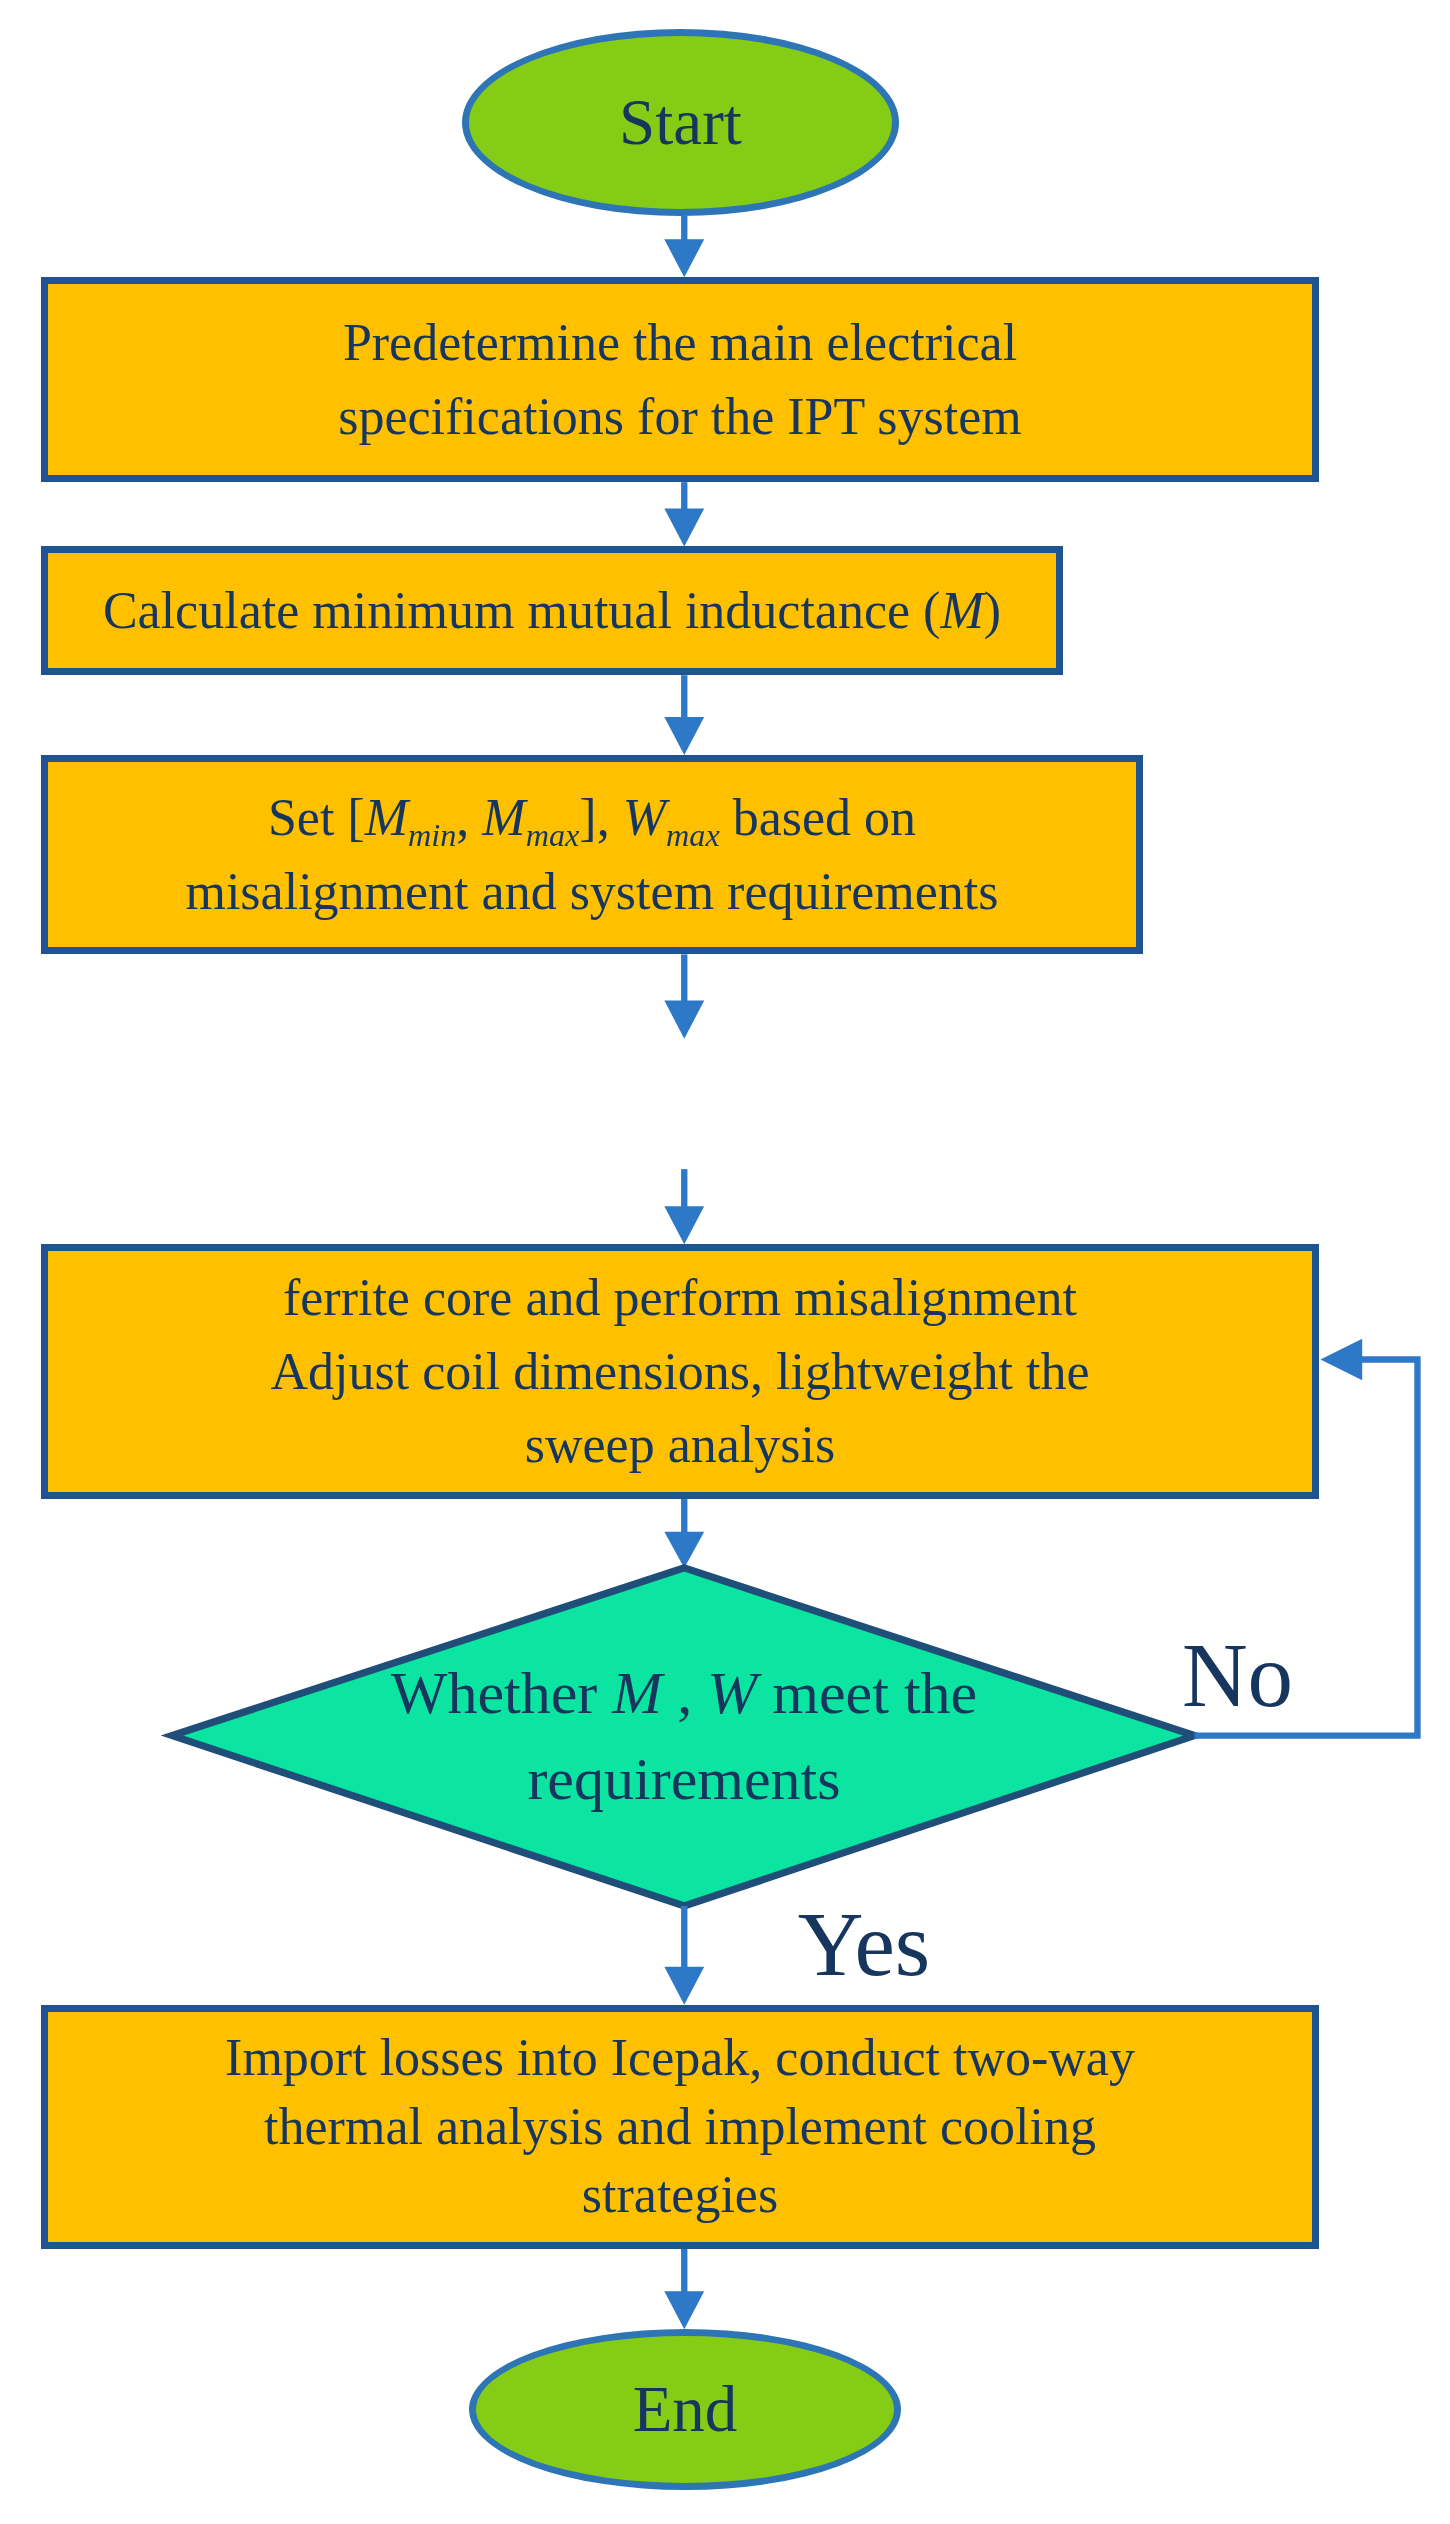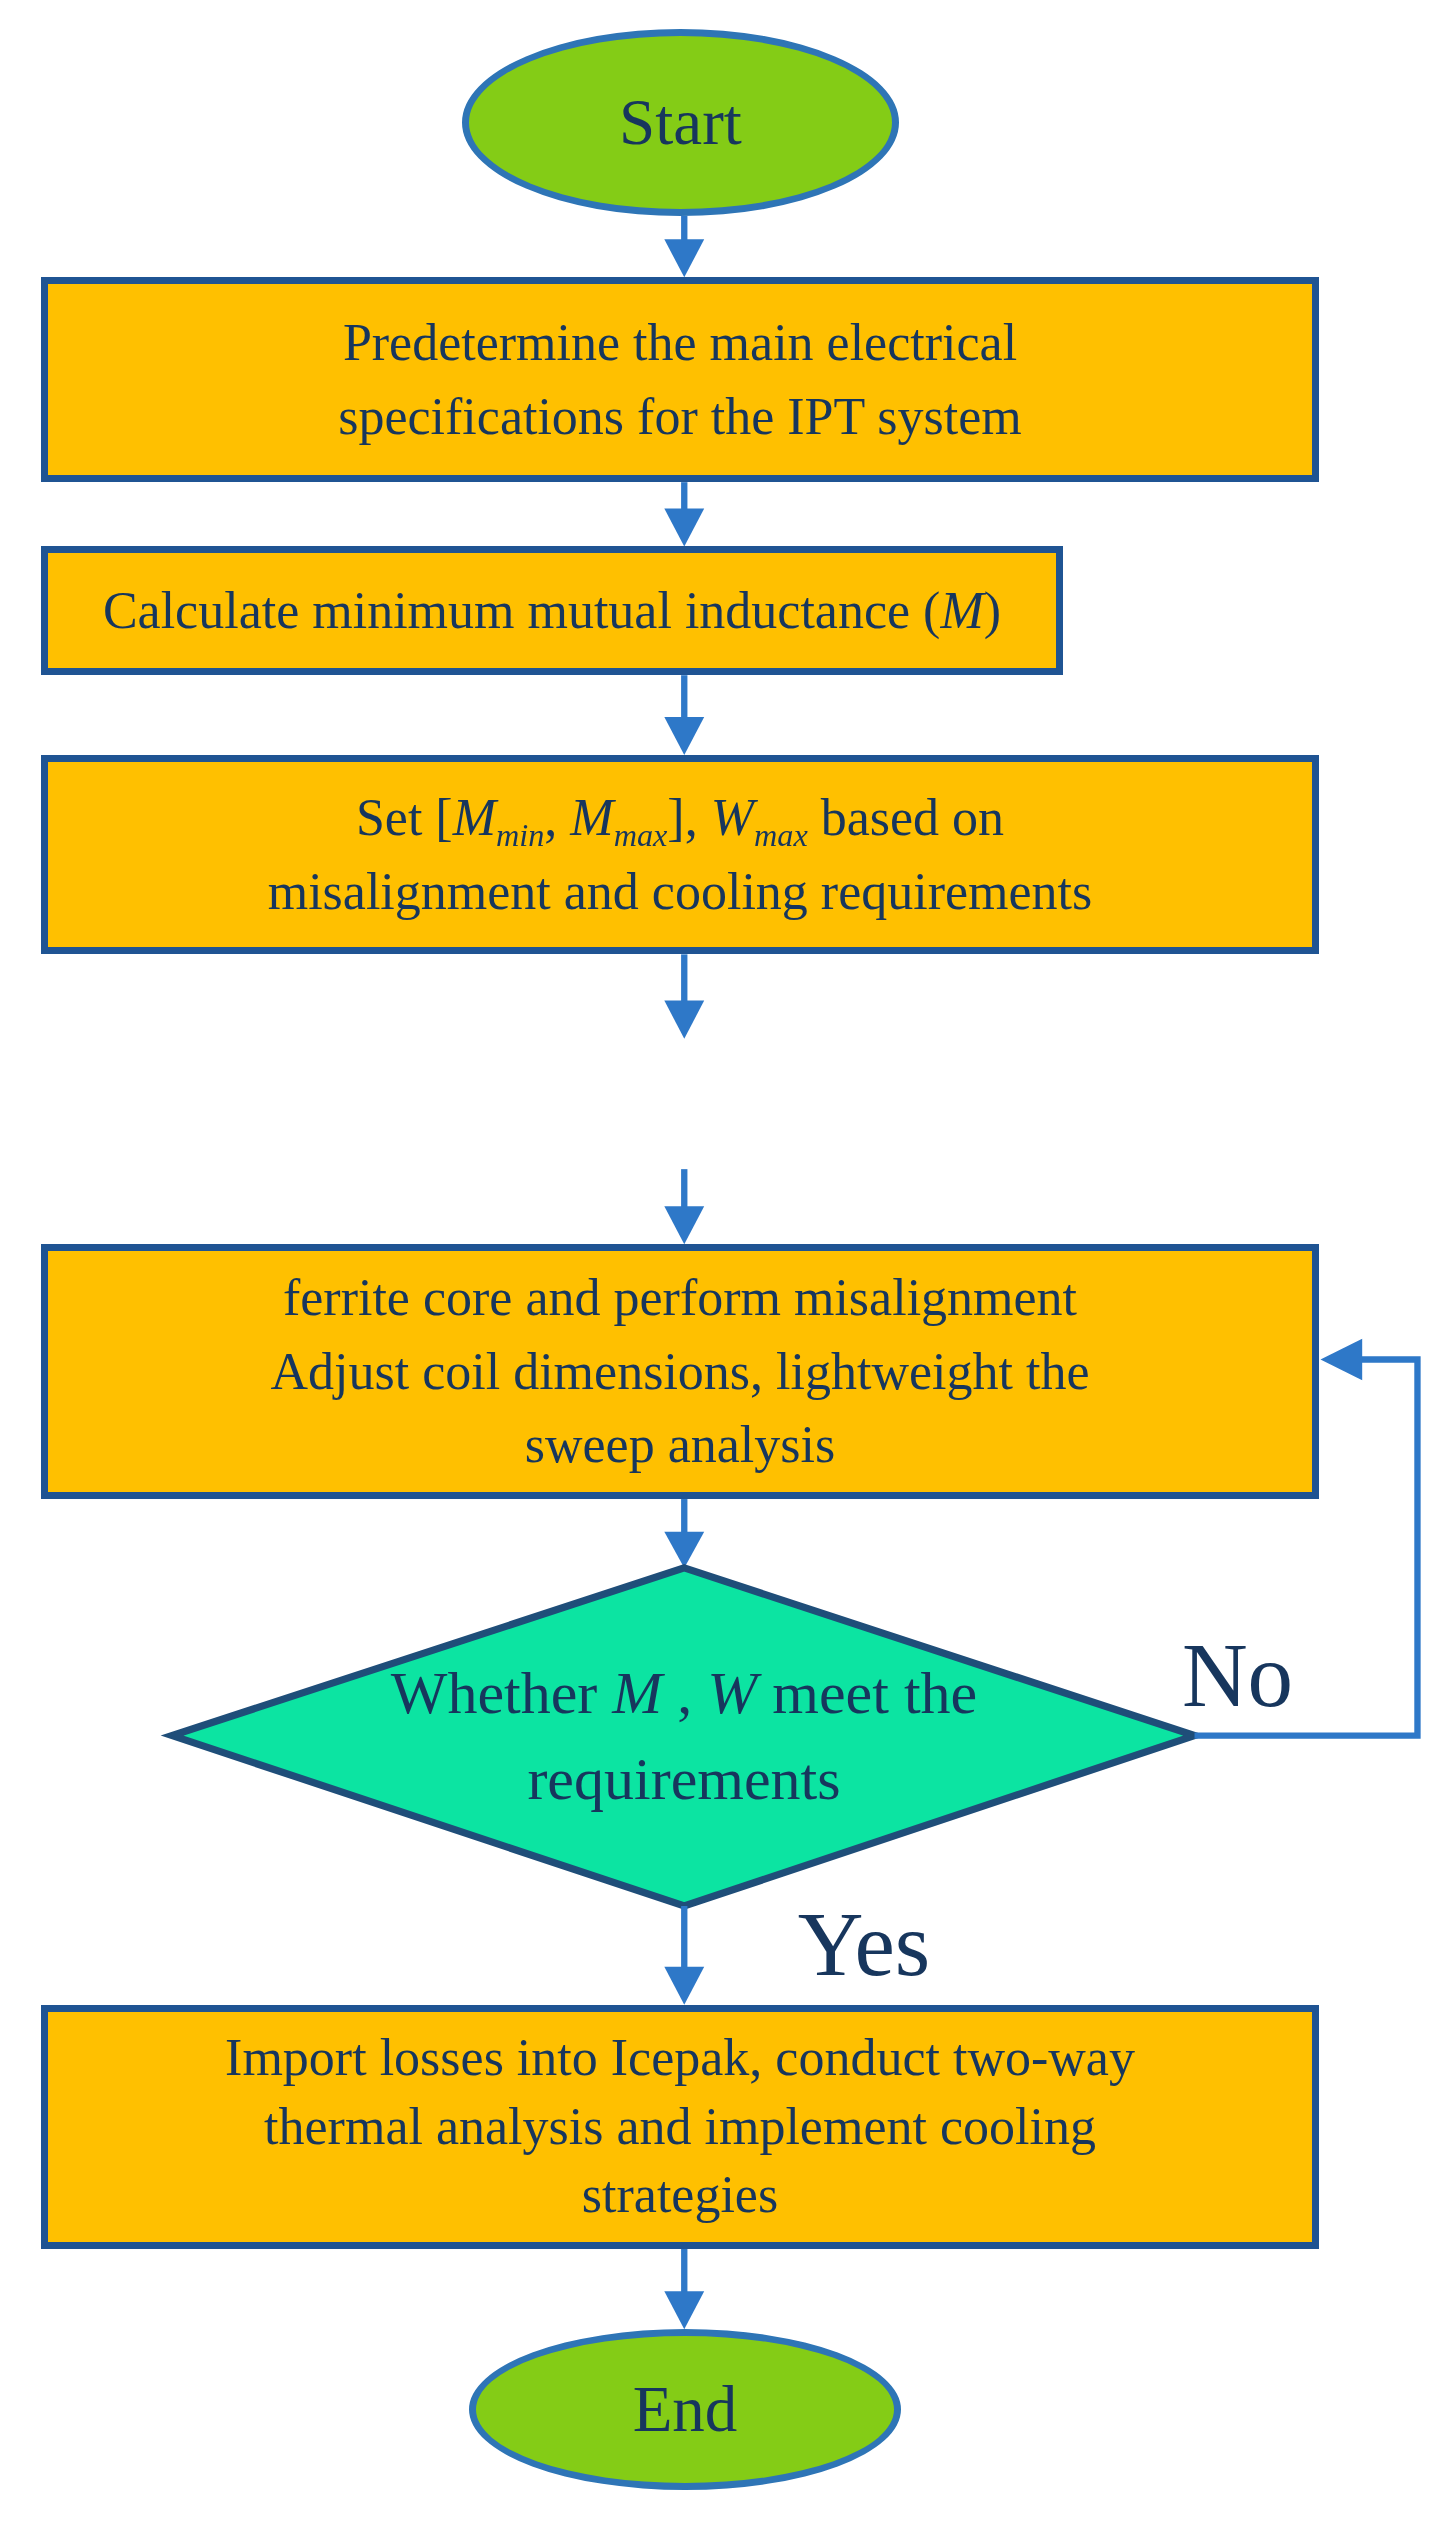--- a/index.html
+++ b/index.html
@@ -124,23 +124,23 @@
 
   <div class="node process" style="left:41px; top:277px; width:1278px; height:205px;">
     <div>Predetermine the main electrical</div>
     <div>specifications for the IPT system</div>
   </div>
 
   <div class="node process" style="left:41px; top:546px; width:1022px; height:129px;">
     <div><span>Calculate minimum mutual inductance (</span><span class="var">M</span><span>)</span></div>
   </div>
 
-  <div class="node process" style="left:41px; top:755px; width:1278px; height:199px;">
+  <div class="node process" style="left:41px; top:755px; width:1102px; height:199px;">
     <div><span>Set [</span><span class="var">M</span><sub class="var">min</sub><span>, </span><span class="var">M</span><sub class="var">max</sub><span>], </span><span class="var">W</span><sub class="var">max</sub><span> based on</span></div>
-    <div>misalignment and cooling requirements</div>
+    <div>misalignment and system requirements</div>
   </div>
 
 
   <div class="node process" style="left:41px; top:1244px; width:1278px; height:255px;">
     <div>ferrite core and perform misalignment</div>
     <div>Adjust coil dimensions, lightweight the</div>
     <div>sweep analysis</div>
   </div>
 
   <div class="decision-text" style="left:231px; top:1627px; width:906px; height:218px;">

